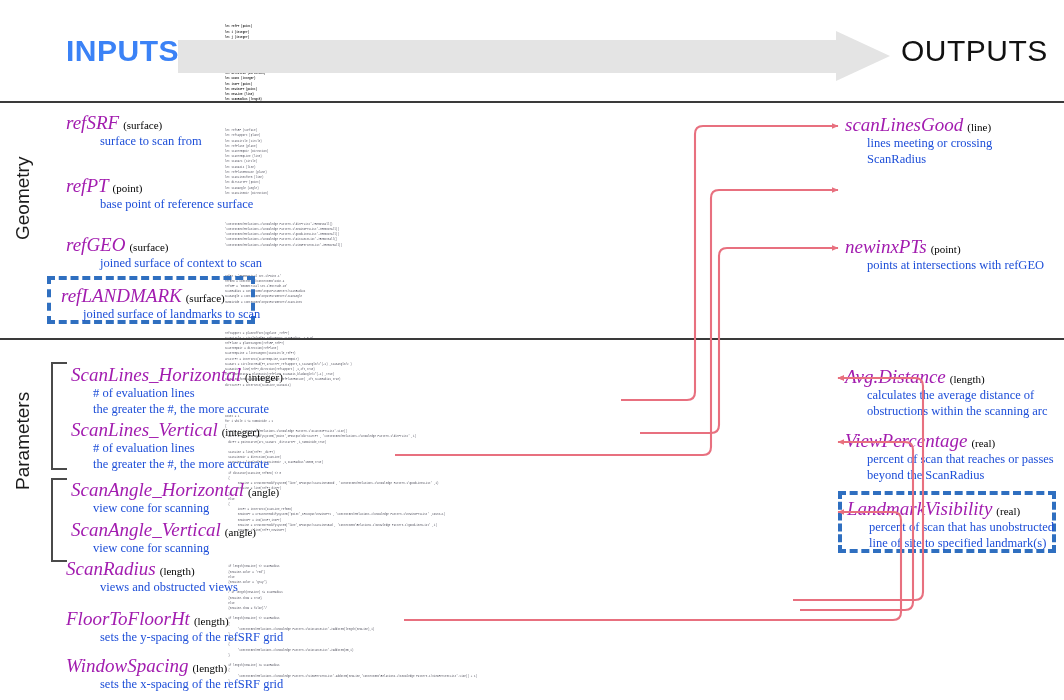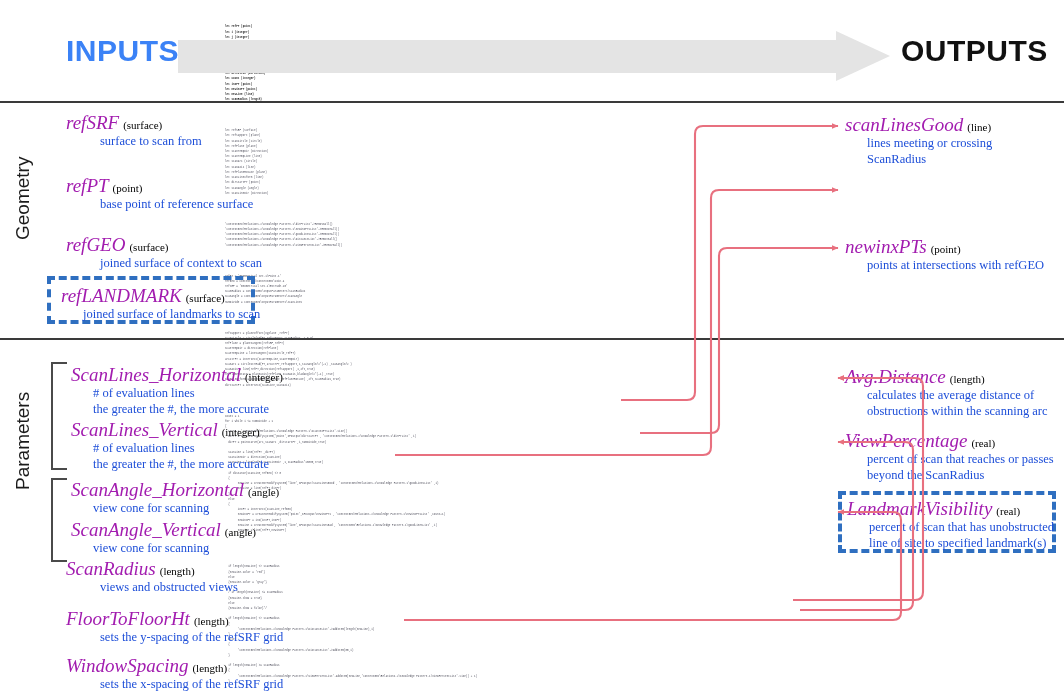--- a/index.html
+++ b/index.html
@@ -10,21 +10,21 @@
 
   
   #banner-bar{position:absolute;left:178px;top:40px;width:660px;height:33px;
     background:#e4e4e4;}
   #banner-arrowhead{position:absolute;left:836px;top:31px;width:0;height:0;
     border-top:25px solid transparent;border-bottom:25px solid transparent;
     border-left:54px solid #e4e4e4;}
   #inputs-title{position:absolute;left:66px;top:34px;font-size:30px;
     font-weight:bold;letter-spacing:0.5px;color:#3b82f6;}
   #outputs-title{position:absolute;left:901px;top:34px;font-size:30px;
-    font-weight:bold;letter-spacing:0.5px;color:#111;}
+    font-weight:normal;letter-spacing:0.5px;color:#111;}
 
   
   .divider{position:absolute;left:0;width:1064px;height:2px;background:#3a3a3a;}
   #divider-1{top:101px;}
   #divider-2{top:338px;}
 
   
   .section-label{position:absolute;font-size:19px;color:#1b1b1b;
     transform:rotate(-90deg);transform-origin:left top;white-space:nowrap;}
   #section-label-geometry{left:12px;top:240px;}

